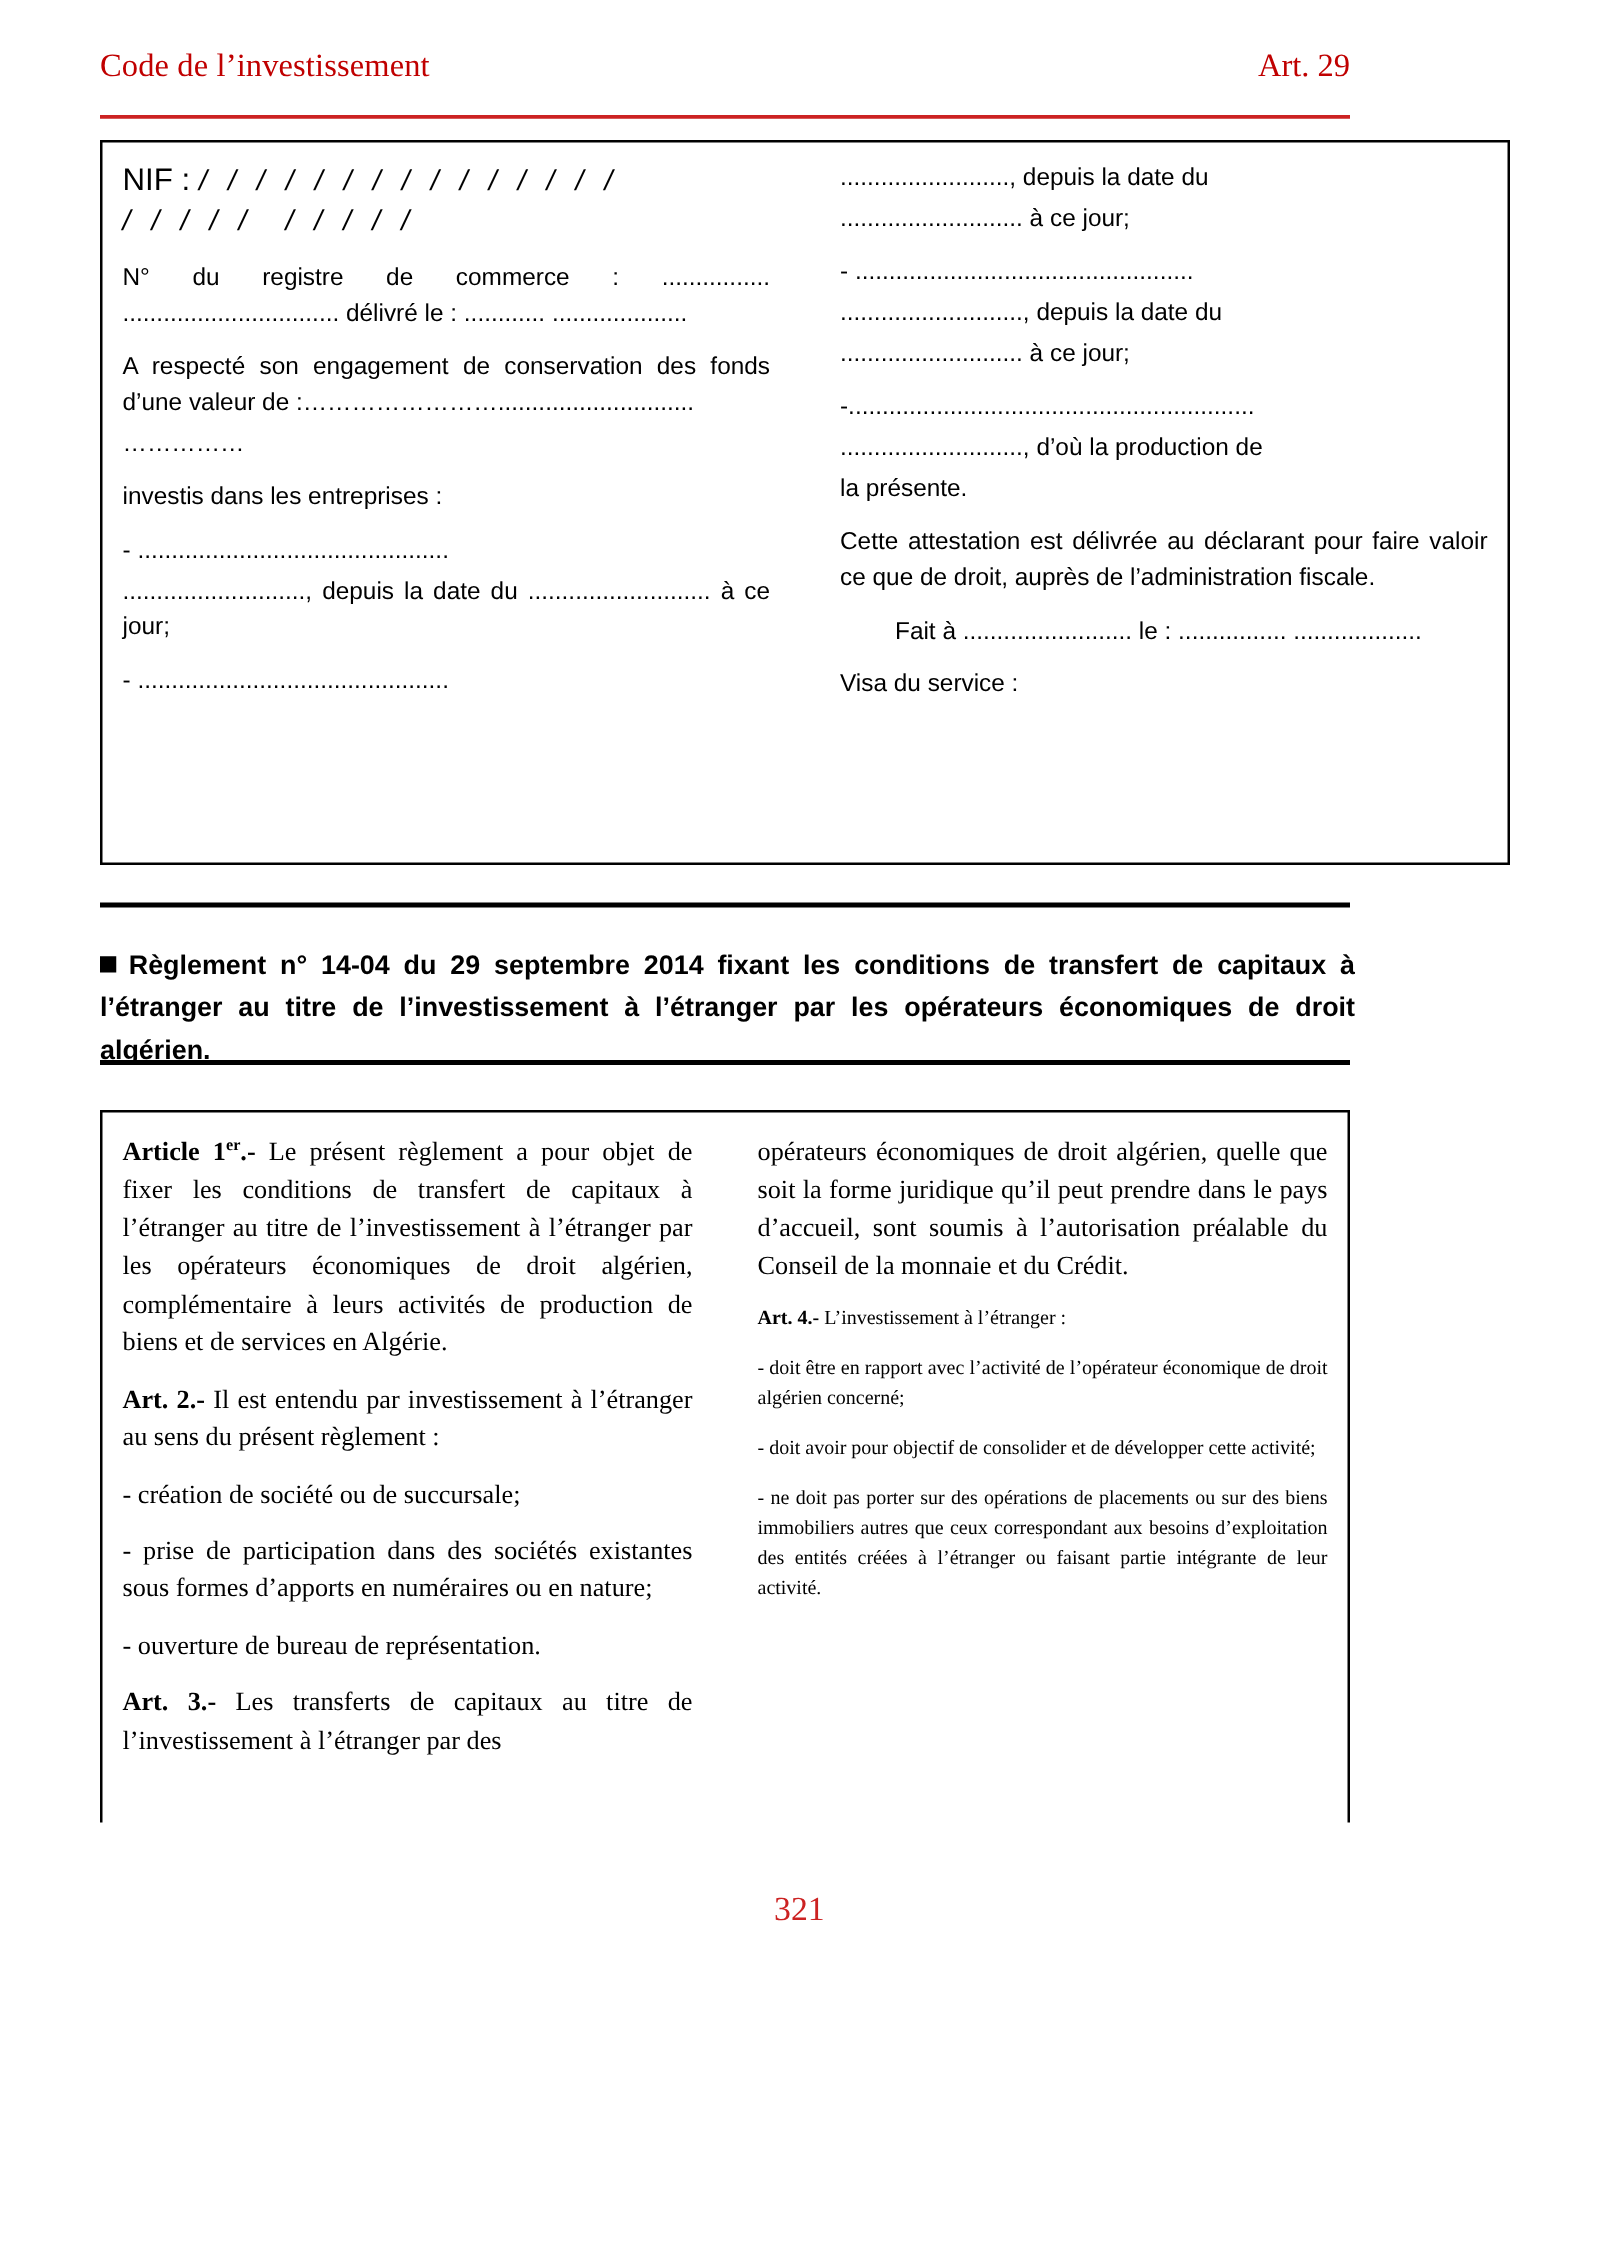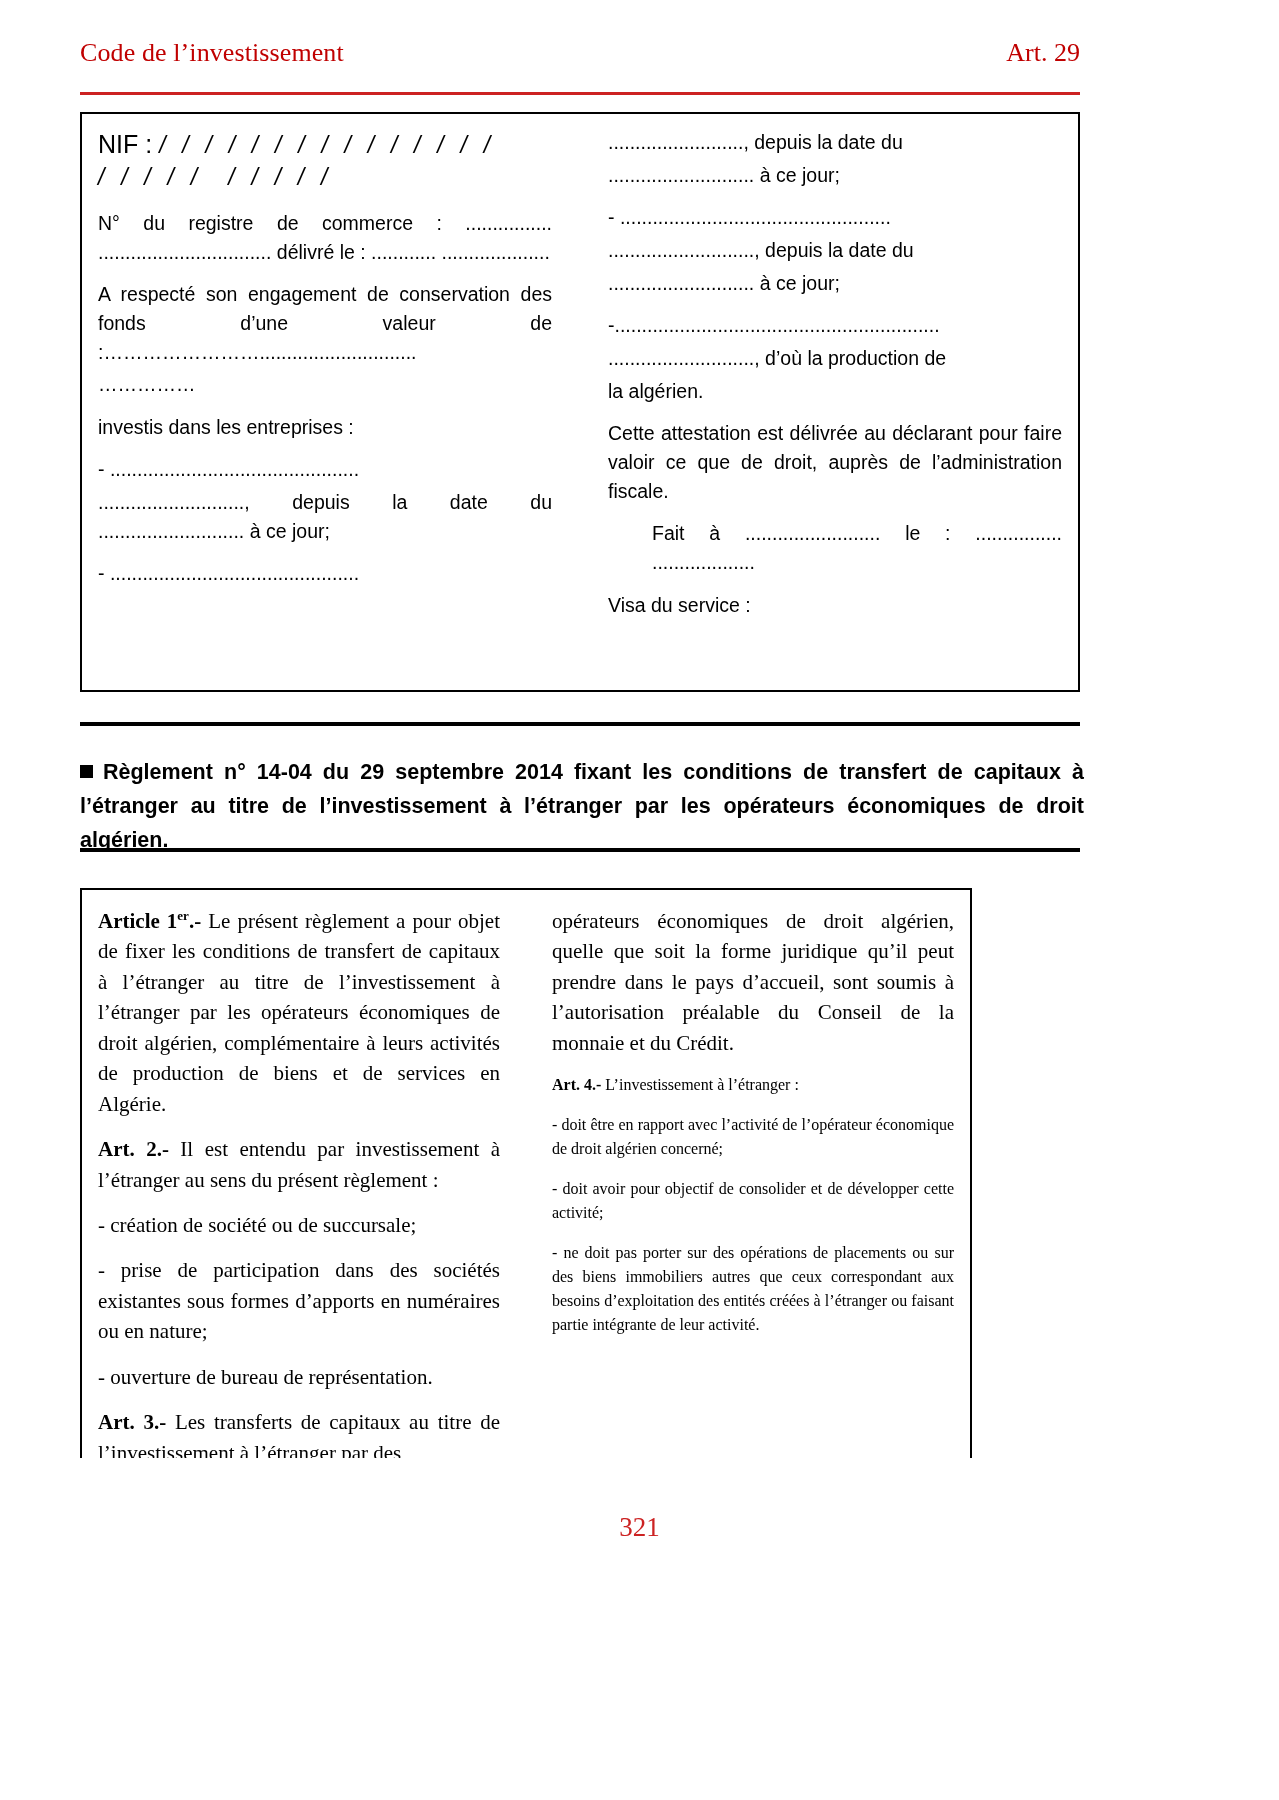--- a/index.html
+++ b/index.html
@@ -47,21 +47,21 @@
     width: 1000px;
     height: 3px;
     background: #cc2222;
   }
 
   
   .attest-box {
     position: absolute;
     left: 80px;
     top: 112px;
-    width: 1000px;
+    width: 1128px;
     height: 580px;
     border: 2.5px solid #000;
     box-sizing: border-box;
     background: #fff;
   }
   .attest-cols {
     display: flex;
     padding: 14px 16px 10px 16px;
     box-sizing: border-box;
     height: 100%;
@@ -144,21 +144,21 @@
     width: 1000px;
     height: 4px;
     background: #000;
   }
 
   
   .art-box {
     position: absolute;
     left: 80px;
     top: 888px;
-    width: 892px;
+    width: 1000px;
     height: 570px;
     border: 2.5px solid #000;
     border-bottom: none;
     box-sizing: border-box;
     background: #fff;
     overflow: hidden;
   }
   .art-cols {
     display: flex;
     padding: 16px 16px 0 16px;
@@ -233,21 +233,21 @@
       </div>
 
       <div class="attest-col right">
         <p class="tight">........................., depuis la date du</p>
         <p>........................... à ce jour;</p>
         <p class="tight">-      ..................................................</p>
         <p class="tight">..........................., depuis la date du</p>
         <p>........................... à ce jour;</p>
         <p class="tight">-............................................................</p>
         <p class="tight">..........................., d’où la production de</p>
-        <p class="nojust">la algérien.</p>
+        <p class="nojust">la présente.</p>
         <p>Cette attestation est délivrée au déclarant pour faire valoir ce que de droit, auprès de l’administration fiscale.</p>
         <p class="faitline">Fait à ......................... le : ................ ...................</p>
         <p class="visa">Visa du service :</p>
       </div>
 
     </div>
   </div>
 
   <div class="reg-rule-top"></div>
   <div class="reg-head"><span class="sq"></span><span>Règlement n° 14-04 du 29 septembre 2014 fixant les conditions de transfert de capitaux à l’étranger au titre de l’investissement à l’étranger par les opérateurs économiques de droit algérien.</span></div>

